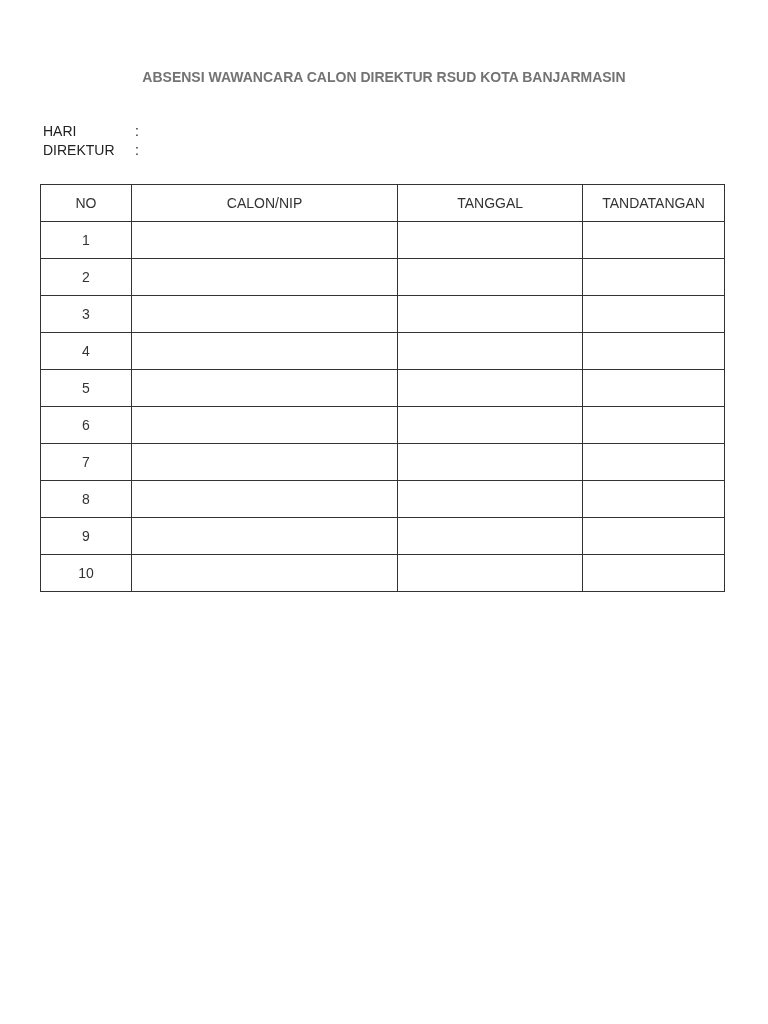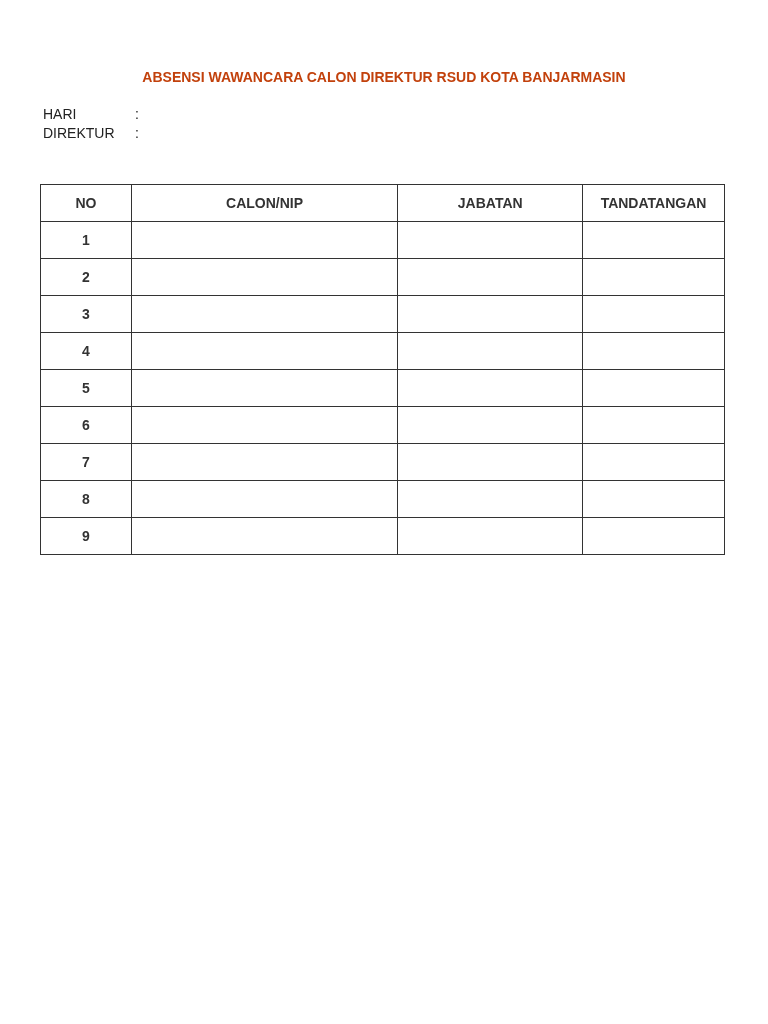--- a/index.html
+++ b/index.html
@@ -1,32 +1,32 @@
 <!DOCTYPE html>
 <html><head>
   <meta charset="utf-8">
   <style>
     html, body { margin: 0; padding: 0; background: #ffffff; }
     body { width: 768px; height: 1024px; position: relative; font-family: "Liberation Sans", sans-serif; color: #1a1a1a; overflow: hidden; }
-    .title { position: absolute; left: 0; width: 768px; top: 69px; text-align: center; font-weight: bold; font-size: 14px; color: #c2410c; }
+    .title { position: absolute; left: 0; width: 768px; top: 69px; text-align: center; font-weight: bold; font-size: 14px; color: #737373; }
     .meta { position: absolute; left: 43px; font-size: 14px; color: #222; line-height: 19px; }
     .meta-row { display: flex; }
     .meta-label { width: 92px; }
     .meta-colon { width: 10px; }
     table { position: absolute; left: 40px; top: 184px; border-collapse: collapse; width: 685px; }
-    td, th { border: 1px solid #333; font-weight: bold; font-size: 14px; color: #333; text-align: center; padding: 0; height: 36px; }
+    td, th { border: 1px solid #333; font-weight: normal; font-size: 14px; color: #333; text-align: center; padding: 0; height: 36px; }
     th { height: 36px; }
     col.c1 { width: 91px; } col.c2 { width: 267px; } col.c3 { width: 185px; } col.c4 { width: 142px; }
   </style>
 </head>
 <body>
 
 <div class="title">ABSENSI WAWANCARA CALON DIREKTUR RSUD KOTA BANJARMASIN</div>
 
-<div class="meta" style="top:105px;">
+<div class="meta" style="top:122px;">
   <div class="meta-row">
     <span class="meta-label">HARI</span>
     <span class="meta-colon">:</span>
     <span></span>
   </div>
   <div class="meta-row">
     <span class="meta-label">DIREKTUR</span>
     <span class="meta-colon">:</span>
     <span></span>
   </div>
@@ -36,21 +36,21 @@
   <colgroup>
       <col class="c1">
       <col class="c2">
       <col class="c3">
       <col class="c4">
     </colgroup>
   <thead>
     <tr>
       <th>NO</th>
       <th>CALON/NIP</th>
-      <th>JABATAN</th>
+      <th>TANGGAL</th>
       <th>TANDATANGAN</th>
     </tr>
   </thead>
   <tbody>
     <tr>
         <td>1</td>
         <td></td>
         <td></td>
         <td></td>
       </tr>
@@ -95,14 +95,20 @@
         <td></td>
         <td></td>
         <td></td>
       </tr>
     <tr>
         <td>9</td>
         <td></td>
         <td></td>
         <td></td>
       </tr>
+    <tr>
+        <td>10</td>
+        <td></td>
+        <td></td>
+        <td></td>
+      </tr>
   </tbody>
 </table>
 
 </body></html>

